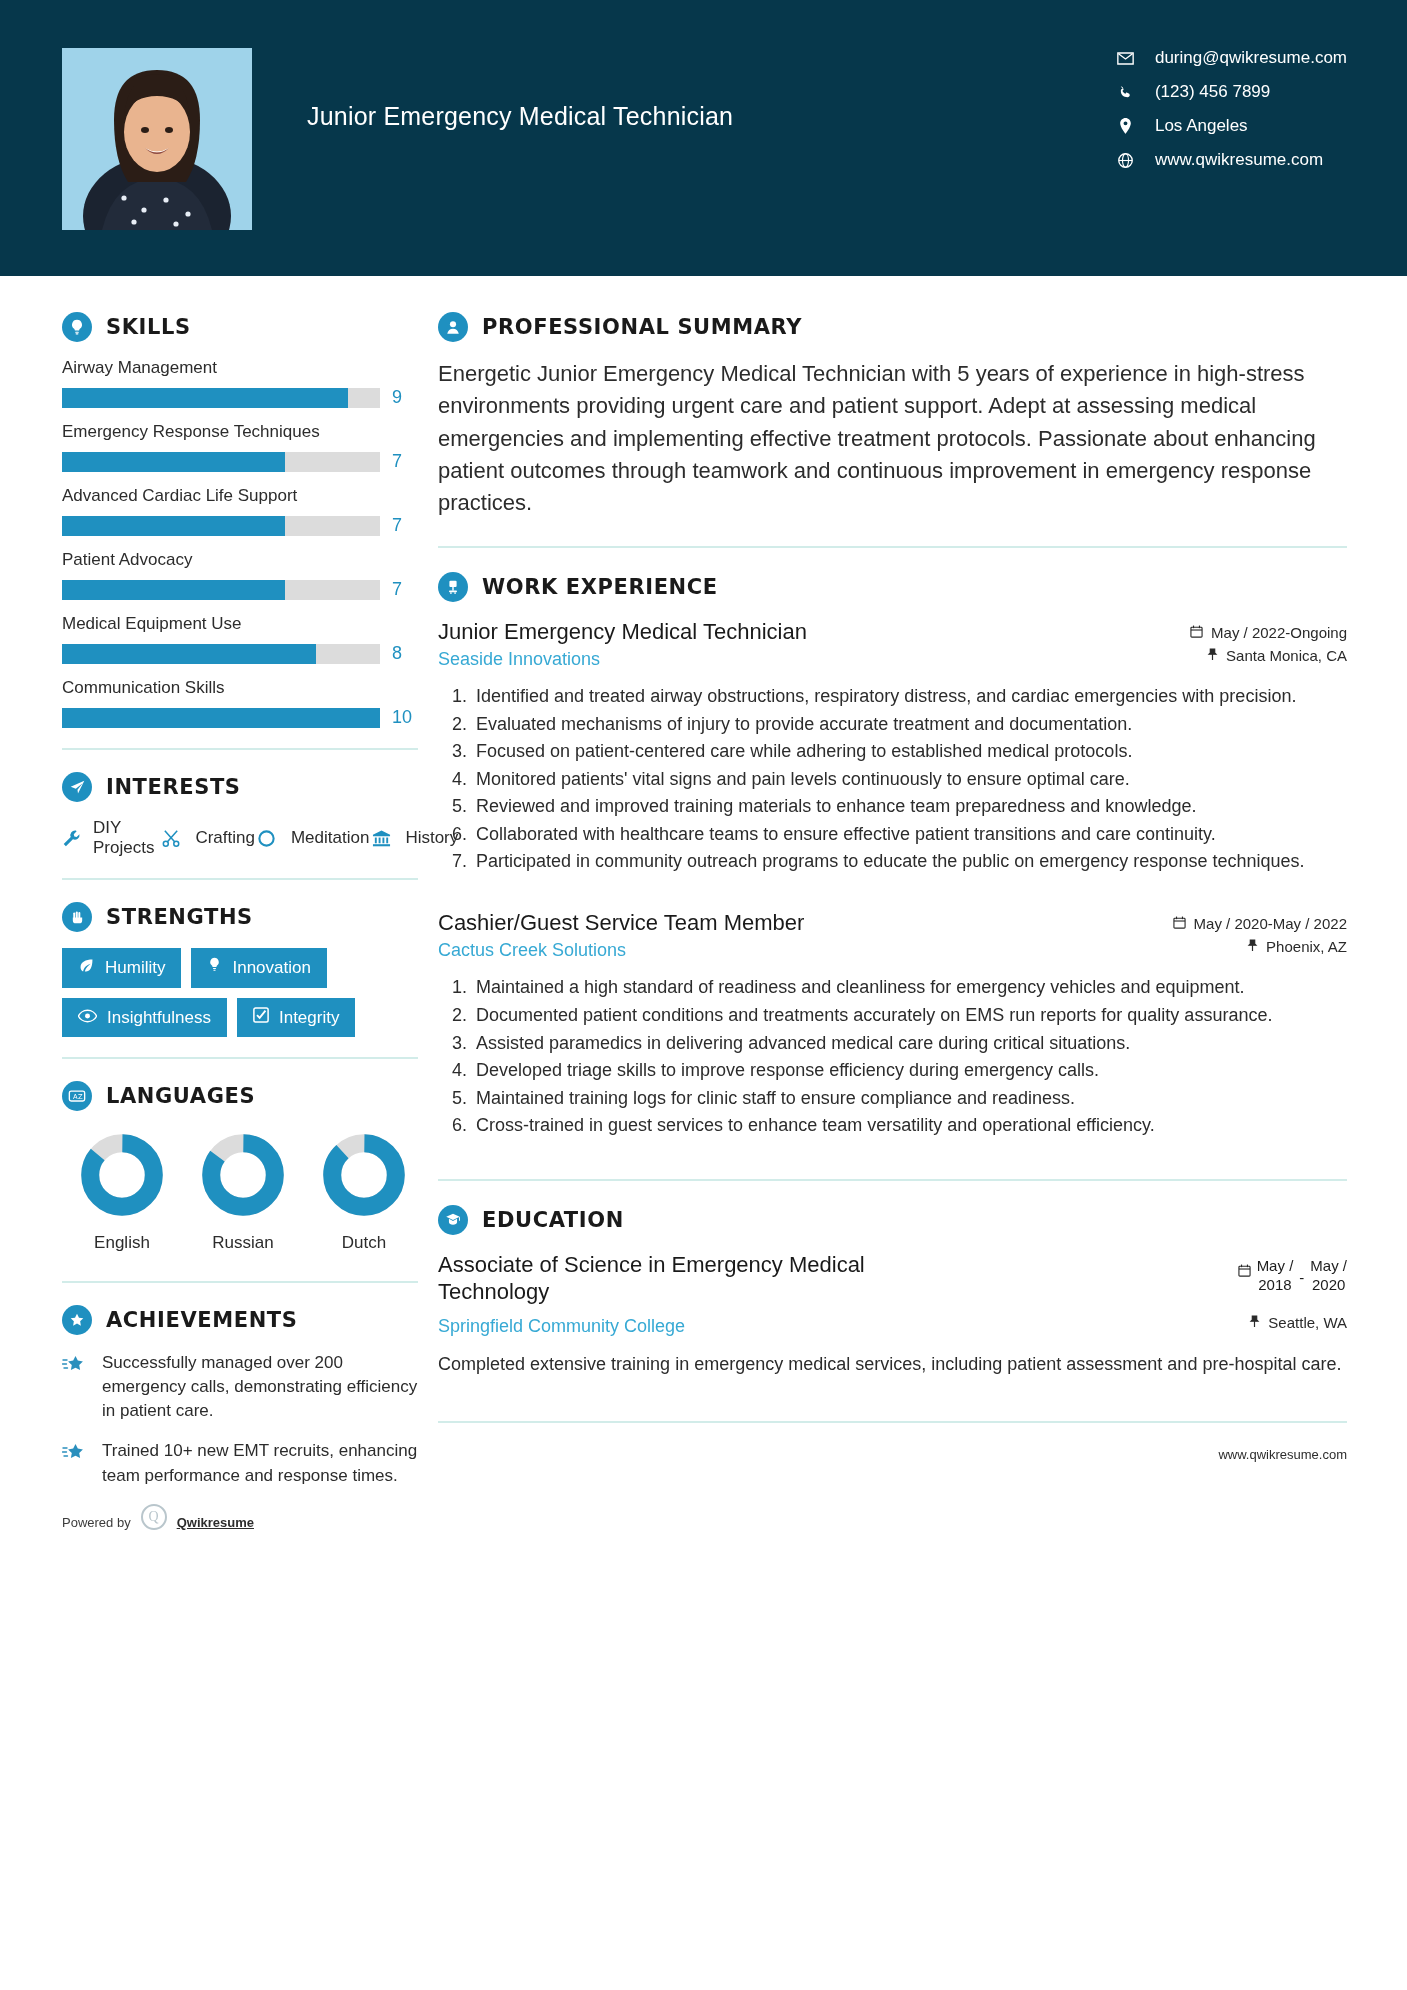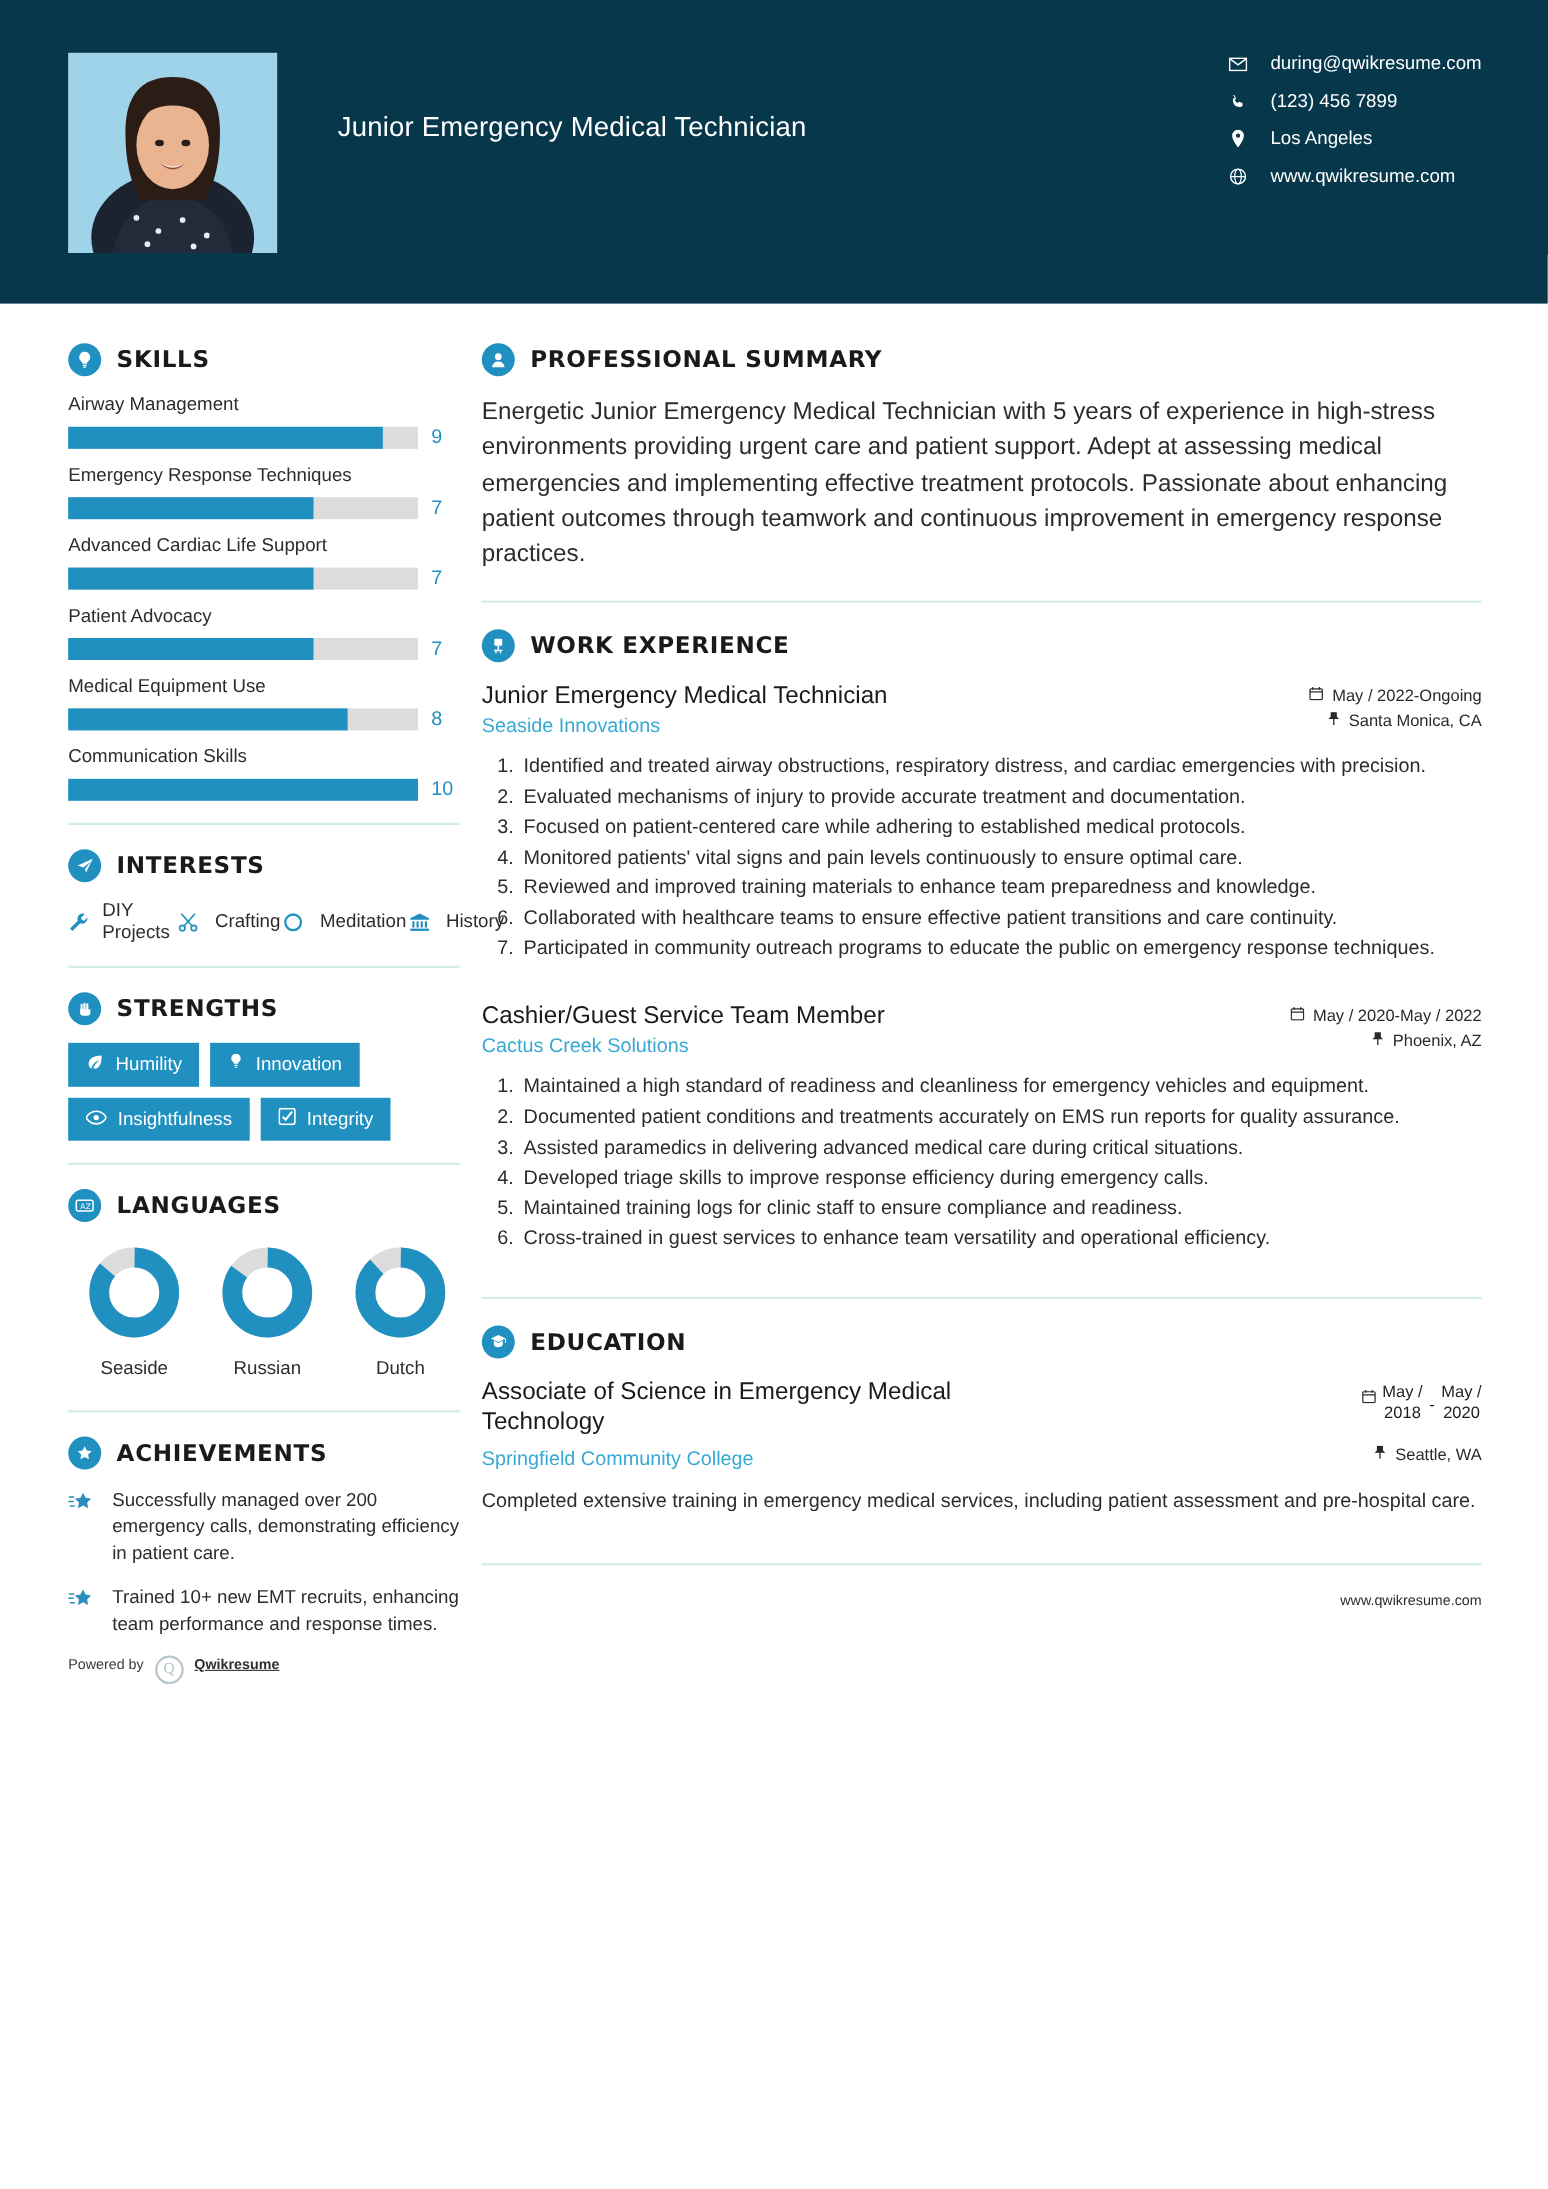--- a/index.html
+++ b/index.html
@@ -112,21 +112,21 @@
   .lang-wrap { display:flex; justify-content:space-between; padding: 6px 4px 0 10px; }
   .lang { text-align:center; width: 100px; }
   .lang-label { font-size:17px; color:#2c2c2c; margin-top:12px; }
 
   
   .ach { display:flex; gap:14px; margin-bottom:16px; }
   .ach .gi { flex:0 0 auto; width:26px; padding-top:3px; }
   .ach-text { font-size:17px; line-height:1.42; color:#2c2c2c; }
 
   .powered {
-    display:flex; align-items:flex-start; gap:10px; margin-top: 14px;
+    display:flex; align-items:flex-end; gap:10px; margin-top: 14px;
     font-size:13px; color:#3b3b3b;
   }
   .powered .qlogo {
     width:26px;height:26px;border-radius:50%;border:2.5px solid #b9c6cc;
     display:flex;align-items:center;justify-content:center;font-size:14px;color:#b9c6cc;
     font-family:"Liberation Serif", serif;
   }
   .powered .qname { text-decoration: underline; font-weight:600; color:#2d2d2d; }
 
   
@@ -392,21 +392,21 @@
             </svg>
         </span>
         <span class="sec-title">LANGUAGES</span>
       </div>
       <div class="lang-wrap">
         <div class="lang">
           <svg width="84" height="84" viewBox="0 0 42 42">
             <circle cx="21" cy="21" r="15.9" fill="none" stroke="#dcdcdc" stroke-width="9"></circle>
             <circle cx="21" cy="21" r="15.9" fill="none" stroke="#1f90c0" stroke-width="9" stroke-dasharray="86 14" stroke-dashoffset="25"></circle>
           </svg>
-          <div class="lang-label">Seaside</div>
+          <div class="lang-label">English</div>
         </div>
         <div class="lang">
           <svg width="84" height="84" viewBox="0 0 42 42">
             <circle cx="21" cy="21" r="15.9" fill="none" stroke="#dcdcdc" stroke-width="9"></circle>
             <circle cx="21" cy="21" r="15.9" fill="none" stroke="#1f90c0" stroke-width="9" stroke-dasharray="85 15" stroke-dashoffset="25"></circle>
           </svg>
           <div class="lang-label">Russian</div>
         </div>
         <div class="lang">
           <svg width="84" height="84" viewBox="0 0 42 42">

